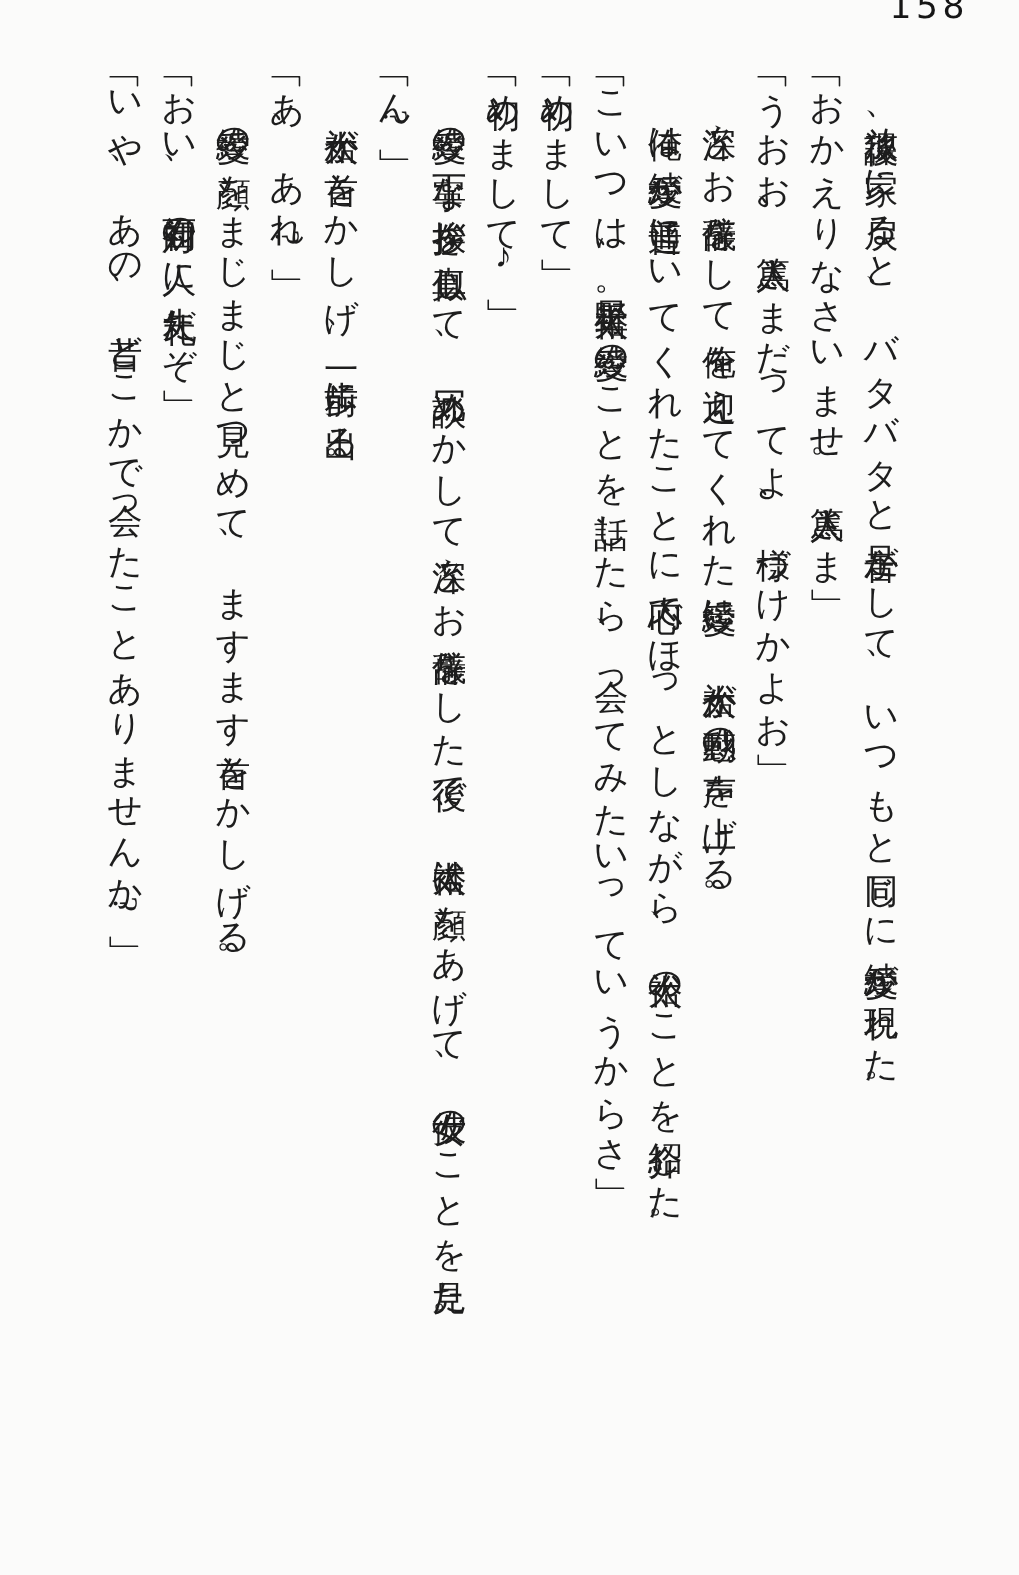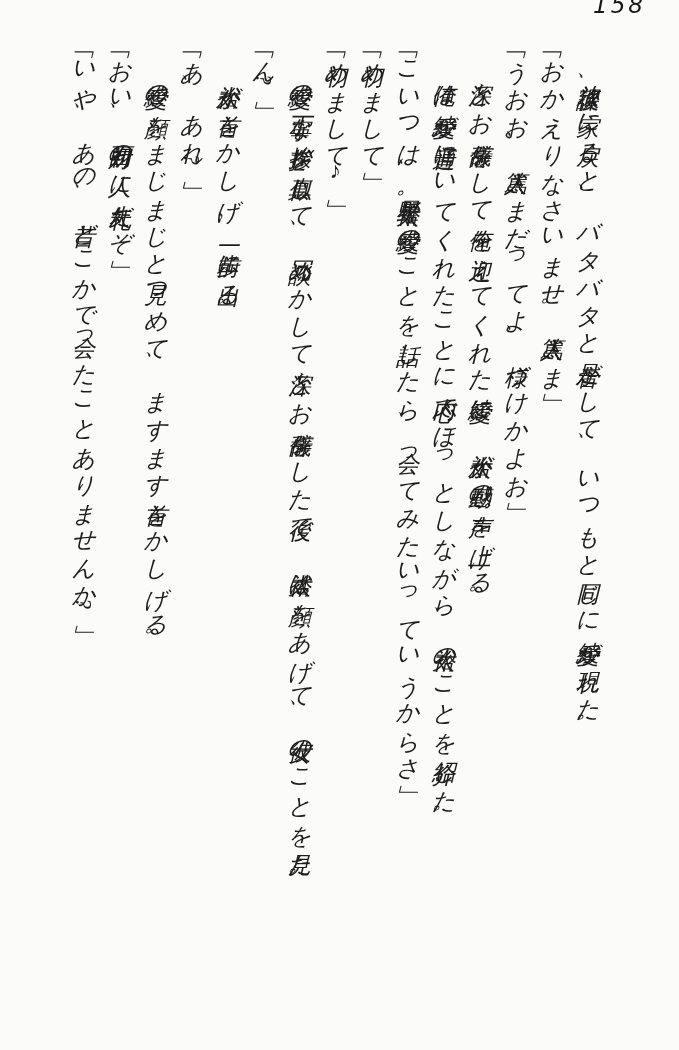--- a/index.html
+++ b/index.html
@@ -10,21 +10,20 @@
     width: 679px;
     height: 1050px;
     background: #fbfbfa;
     overflow: hidden;
     position: relative;
     font-family: "Liberation Serif", "DejaVu Serif", serif;
   }
   .page {
     position: absolute;
     inset: 0;
-    font-style: italic;
   }
   .page-number {
     position: absolute;
     top: -8px;            
     left: 593px;
     font-family: "DejaVu Sans", "Liberation Sans", sans-serif;
     font-size: 23px;
     letter-spacing: 3px;
     color: #161616;
   }

